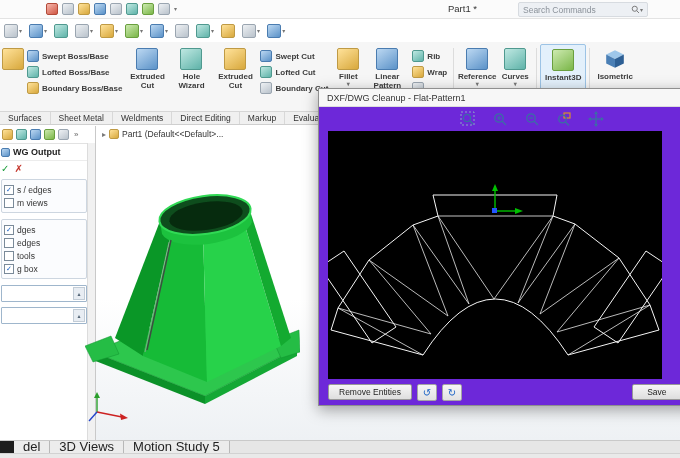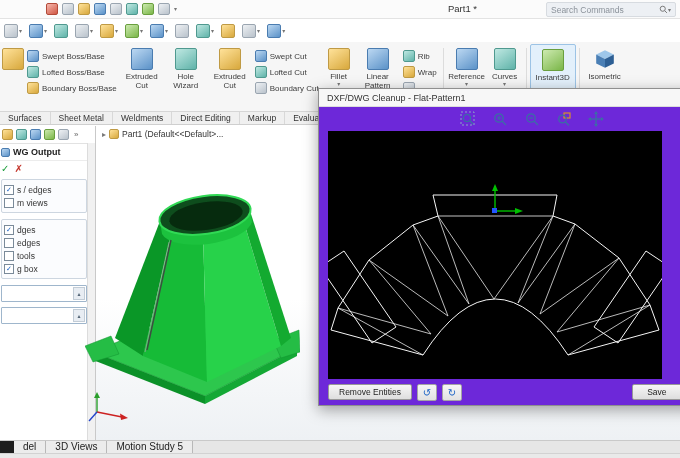--- a/index.html
+++ b/index.html
@@ -4,36 +4,36 @@
 <style>
   html,body{margin:0;padding:0;}
   body{width:680px;height:458px;position:relative;overflow:hidden;background:#fff;
        font-family:"Liberation Sans",sans-serif;font-size:10px;color:#333;-webkit-font-smoothing:antialiased;}
   .abs{position:absolute;}
   
   #titlebar{left:0;top:0;width:680px;height:18px;background:#fbfbfb;border-bottom:1px solid #e3e3e3;display:flex;align-items:center;}
   .tbicons{display:flex;gap:4px;margin-left:46px;align-items:center;}
   .tbi{width:12px;height:12px;border-radius:2px;}
   #doc-title{position:absolute;left:404px;top:3px;font-size:9.5px;color:#333;padding-left:44px;}
-  .search{position:absolute;right:4px;top:2px;width:120px;height:13px;background:#edf0f4;border:1px solid #d7dbe0;border-radius:2px;display:flex;align-items:center;padding:0 4px;}
+  .search{position:absolute;right:32px;top:2px;width:120px;height:13px;background:#edf0f4;border:1px solid #d7dbe0;border-radius:2px;display:flex;align-items:center;padding:0 4px;}
   .search span.ph{font-size:8.5px;color:#8b929a;flex:1;white-space:nowrap;overflow:hidden;}
   .caret{font-size:6px;color:#777;line-height:1;}
   
   #toolbar2{left:0;top:19px;width:680px;height:23px;background:#fff;display:flex;align-items:center;gap:7px;padding-left:4px;box-sizing:border-box;}
   .t2{display:flex;align-items:center;gap:1px;}
   .ric2{width:14px;height:14px;border-radius:2px;}
   
   .ic-gold{background:linear-gradient(145deg,#ffe29a,#d8a83c);border:1px solid #bf9a44;box-sizing:border-box;}
   .ic-blue{background:linear-gradient(145deg,#bcd8f2,#5b92c8);border:1px solid #4a7cb0;box-sizing:border-box;}
   .ic-teal{background:linear-gradient(145deg,#bfe8e2,#5fb3a9);border:1px solid #4f998f;box-sizing:border-box;}
   .ic-green{background:linear-gradient(145deg,#cdeab0,#7ab648);border:1px solid #699f3e;box-sizing:border-box;}
   .ic-gray{background:linear-gradient(145deg,#eef1f4,#b9c2cb);border:1px solid #9aa5b0;box-sizing:border-box;}
   .ic-red{background:linear-gradient(145deg,#f6b7ad,#d05744);border:1px solid #b34a39;box-sizing:border-box;}
   
-  #ribbon{left:0;top:42px;width:680px;height:70px;background:#f6f6f6;border-bottom:1px solid #d6d6d6;display:flex;align-items:stretch;box-sizing:border-box;padding-top:2px;}
+  #ribbon{left:0;top:42px;width:680px;height:70px;background:#f6f6f6;border-bottom:1px solid #d6d6d6;display:flex;align-items:stretch;box-sizing:border-box;padding-top:2px;font-weight:bold;}
   .rbig{width:42px;display:flex;flex-direction:column;align-items:center;padding:4px 1px 0 1px;font-size:8px;color:#3c3c3c;text-align:center;line-height:1.15;}
   .rbig .ric{width:22px;height:22px;margin-bottom:2px;border-radius:2px;}
   .rbig.active{background:#e3f0fb;border:1px solid #9cc3e5;border-radius:2px;}
   .rstack{display:flex;flex-direction:column;justify-content:flex-start;gap:4px;padding:6px 3px 0 3px;}
   .rrow{display:flex;align-items:center;gap:3px;font-size:8px;color:#3c3c3c;white-space:nowrap;}
   .ric-s{width:12px;height:12px;border-radius:2px;flex:none;}
   .vsep{width:1px;background:#dcdcdc;margin:4px 3px;}
   .rpartial{width:24px;overflow:hidden;display:flex;flex-direction:column;align-items:flex-end;padding-top:4px;}
   
   #ribtabs{left:0;top:112px;width:680px;height:13px;background:#f0f0f0;border-bottom:1px solid #cfcfcf;display:flex;align-items:stretch;box-sizing:border-box;}
@@ -63,21 +63,21 @@
   #dlg-title{height:17px;background:#f7f7f7;border-bottom:1px solid #dcdcdc;font-size:9px;color:#333;display:flex;align-items:center;padding-left:8px;}
   #dlg-tools{height:24px;display:flex;align-items:center;justify-content:center;gap:6px;}
   .dtool{width:24px;height:19px;border:1px solid transparent;border-radius:2px;display:flex;align-items:center;justify-content:center;background:transparent;}
   #dlg-canvas{margin:0 9px;width:334px;height:248px;background:#000;overflow:hidden;position:relative;}
   #dlg-bottom{height:26px;display:flex;align-items:center;padding:0 9px;gap:5px;}
   .btn{font-family:"Liberation Sans",sans-serif;font-size:8.5px;color:#222;background:linear-gradient(#f6f6f6,#dedede);border:1px solid #989898;border-radius:2px;padding:2px 10px;line-height:1.2;}
   .minibtn{width:18px;height:15px;display:flex;align-items:center;justify-content:center;font-size:10px;color:#1a62c5;background:linear-gradient(#f6f6f6,#e2e2e2);border:1px solid #a5a5a5;border-radius:2px;}
   
   #bottombar{left:0;top:440px;width:680px;height:13px;background:#e6e6e6;display:flex;align-items:stretch;border-top:1px solid #c9c9c9;box-sizing:border-box;}
   .blk{width:14px;background:#1d1d1d;}
-  .btab{padding:0 9px;font-size:10px;line-height:12px;color:#222;background:#ececec;border-right:1px solid #b8b8b8;}
+  .btab{padding:0 9px;font-size:13px;line-height:12px;color:#222;background:#ececec;border-right:1px solid #b8b8b8;}
   #statusbar{left:0;top:453px;width:680px;height:5px;background:#e9e9e9;border-top:1px solid #d2d2d2;}
   svg{display:block;}
 </style>
 </head>
 <body>
 
 <div id="titlebar" class="abs">
   <div class="tbicons">
     <span class="tbi ic-red"></span>
     <span class="tbi ic-gray"></span>

